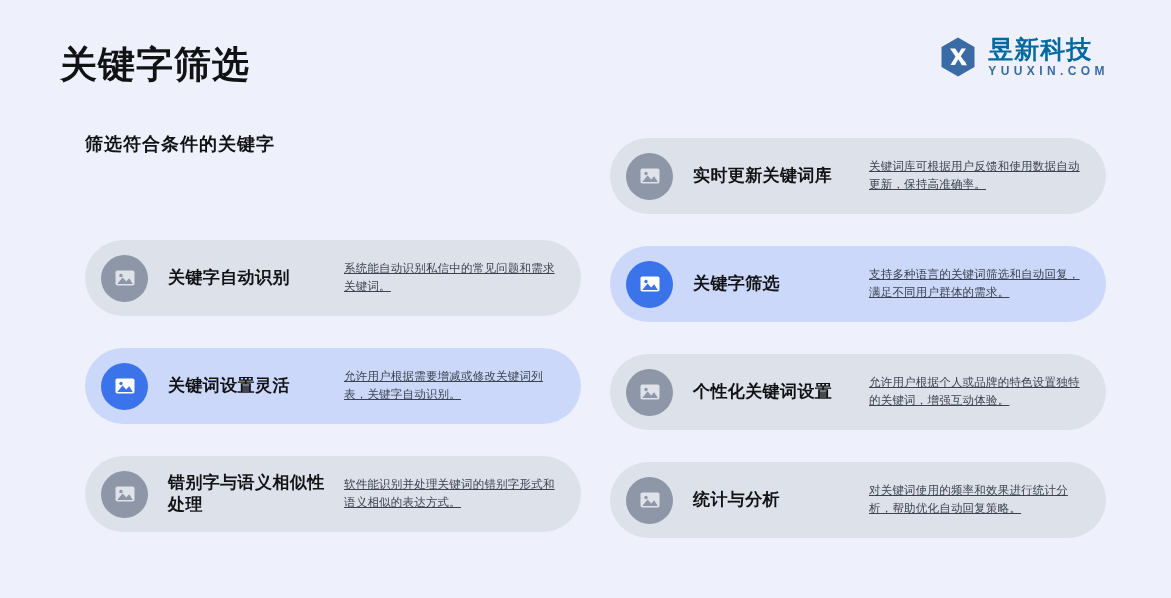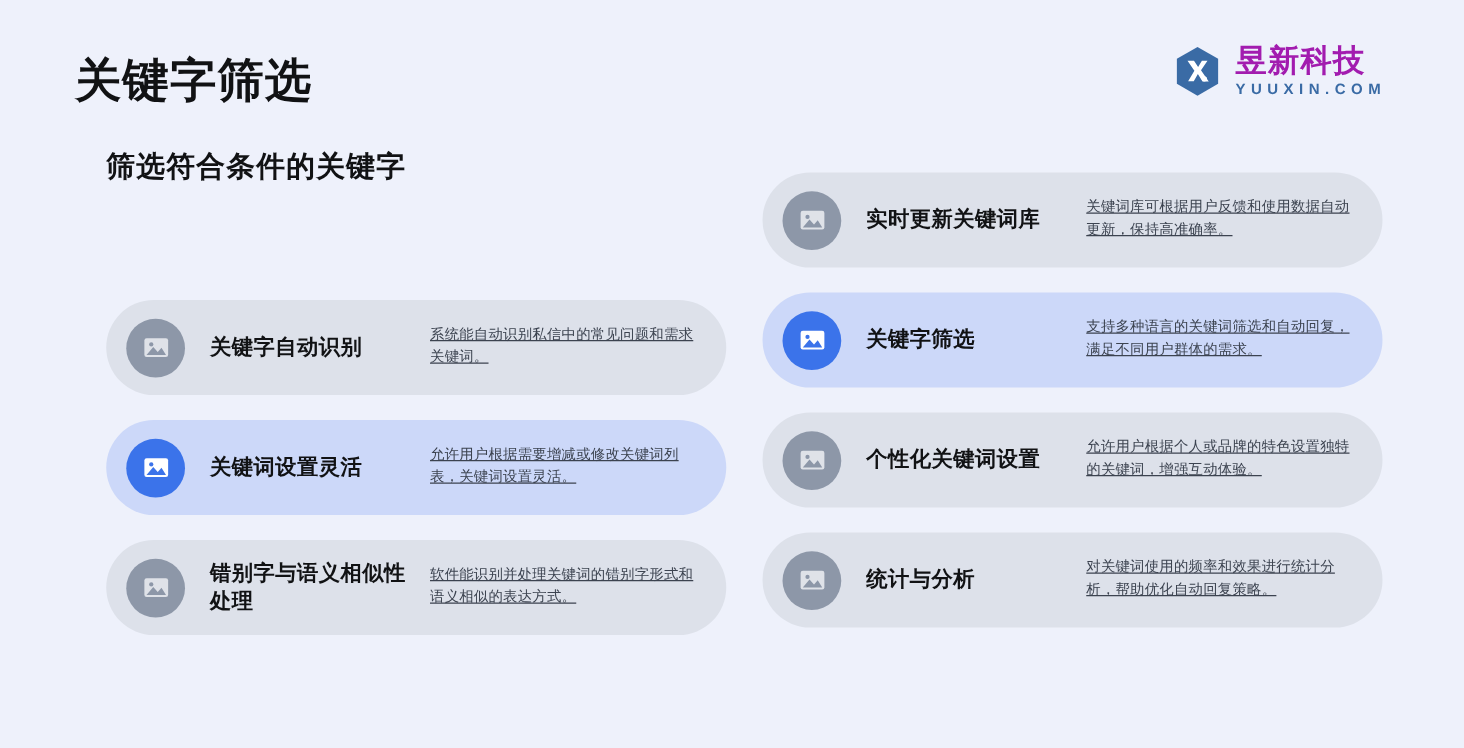--- a/index.html
+++ b/index.html
@@ -43,57 +43,57 @@
   }
   #brand-logo .wordmark {
     display: flex;
     flex-direction: column;
     justify-content: center;
     line-height: 1;
   }
   #brand-logo .wordmark .cn {
     font-size: 25px;
     font-weight: bold;
-    color: #a21caf;
+    color: #0369a1;
     letter-spacing: 1px;
   }
   #brand-logo .wordmark .en {
     font-size: 12px;
     font-weight: bold;
     color: #3a6ba5;
     letter-spacing: 4.4px;
     margin-top: 3px;
   }
 
   
   #section-subtitle {
     position: absolute;
     left: 85px;
-    top: 118px;
-    font-size: 23px;
+    top: 132px;
+    font-size: 18px;
     font-weight: bold;
     color: #111214;
     letter-spacing: 1px;
   }
 
   
   .column {
     position: absolute;
     width: 496px;
   }
   #column-left  { left: 85px;  top: 240px; }
   #column-right { left: 610px; top: 138px; }
 
   
   .feature-card {
     display: flex;
     align-items: center;
     border-radius: 38px;
     padding: 13px 18px 13px 16px;
-    margin-bottom: 20px;
+    margin-bottom: 32px;
     min-height: 76px;
     background: #dde1ea;
   }
   .feature-card.highlight {
     background: #ccd8f9;
   }
 
   .card-icon {
     width: 47px;
     height: 47px;
@@ -164,21 +164,21 @@
 
   <div class="feature-card highlight">
     <span class="card-icon">
       <svg width="24" height="24" viewBox="0 0 24 24">
           <rect x="2.5" y="4.5" width="19" height="15" rx="1.8" fill="#ffffff"></rect>
           <circle cx="8" cy="9.5" r="1.7" fill="#3b73ea"></circle>
           <path d="M4.2 18 L9.6 11.6 L13.2 15.6 L16.2 12.2 L19.8 18 Z" fill="#3b73ea"></path>
         </svg>
     </span>
     <span class="card-title">关键词设置灵活</span>
-    <span class="card-desc">允许用户根据需要增减或修改关键词列表，关键词设置灵活。</span>
+    <span class="card-desc">允许用户根据需要增减或修改关键词列表，关键字自动识别。</span>
   </div>
 
   <div class="feature-card">
     <span class="card-icon">
       <svg width="24" height="24" viewBox="0 0 24 24">
           <rect x="2.5" y="4.5" width="19" height="15" rx="1.8" fill="#dfe2e8"></rect>
           <circle cx="8" cy="9.5" r="1.7" fill="#8d97a8"></circle>
           <path d="M4.2 18 L9.6 11.6 L13.2 15.6 L16.2 12.2 L19.8 18 Z" fill="#8d97a8"></path>
         </svg>
     </span>

